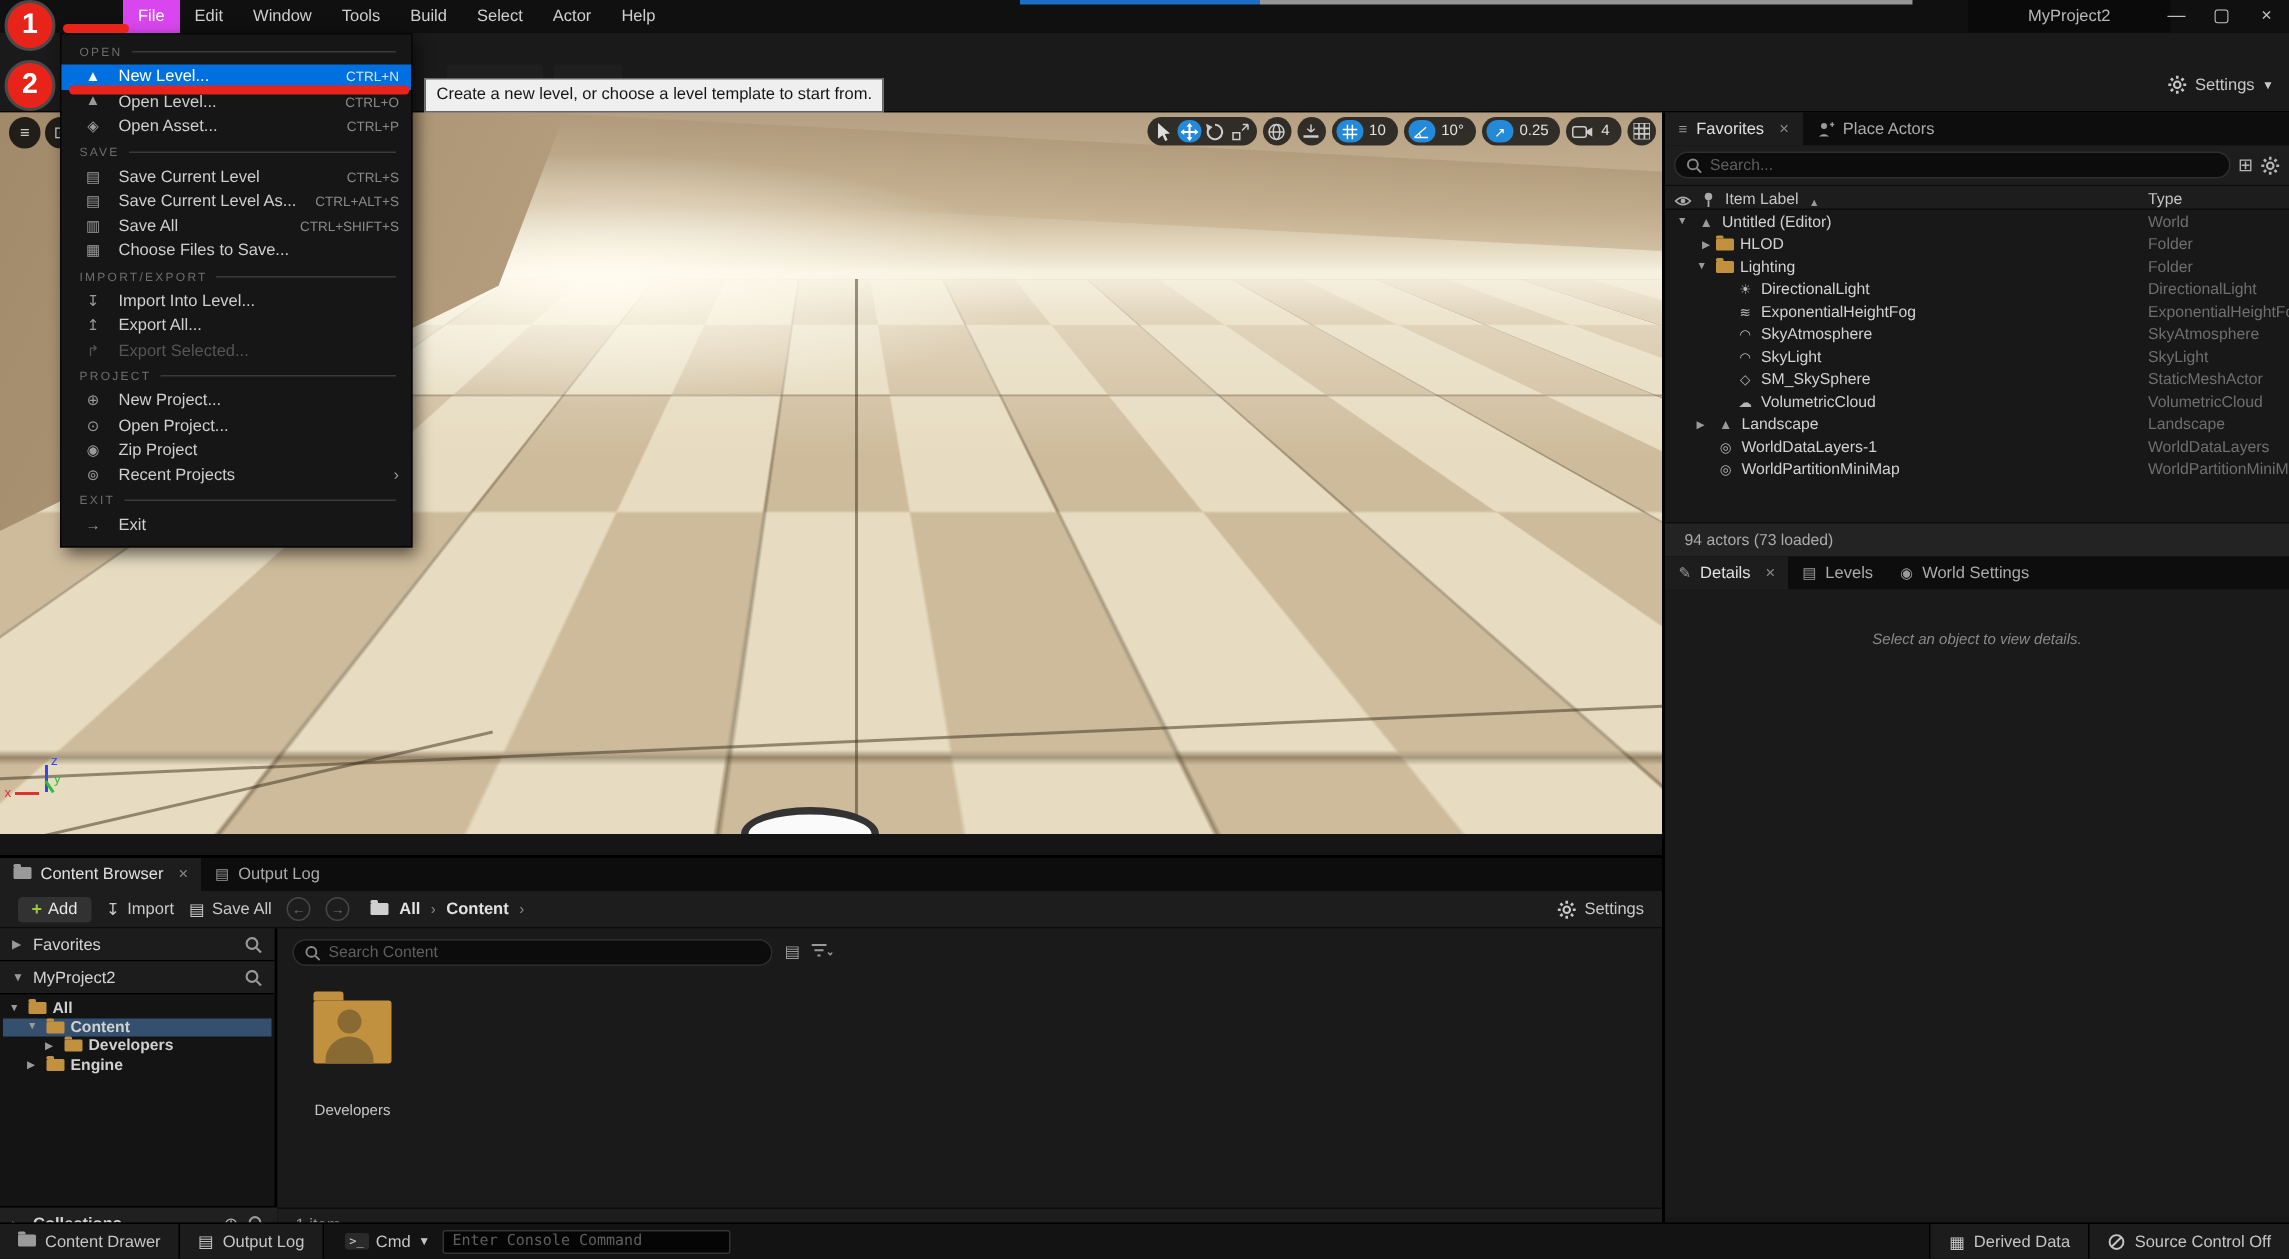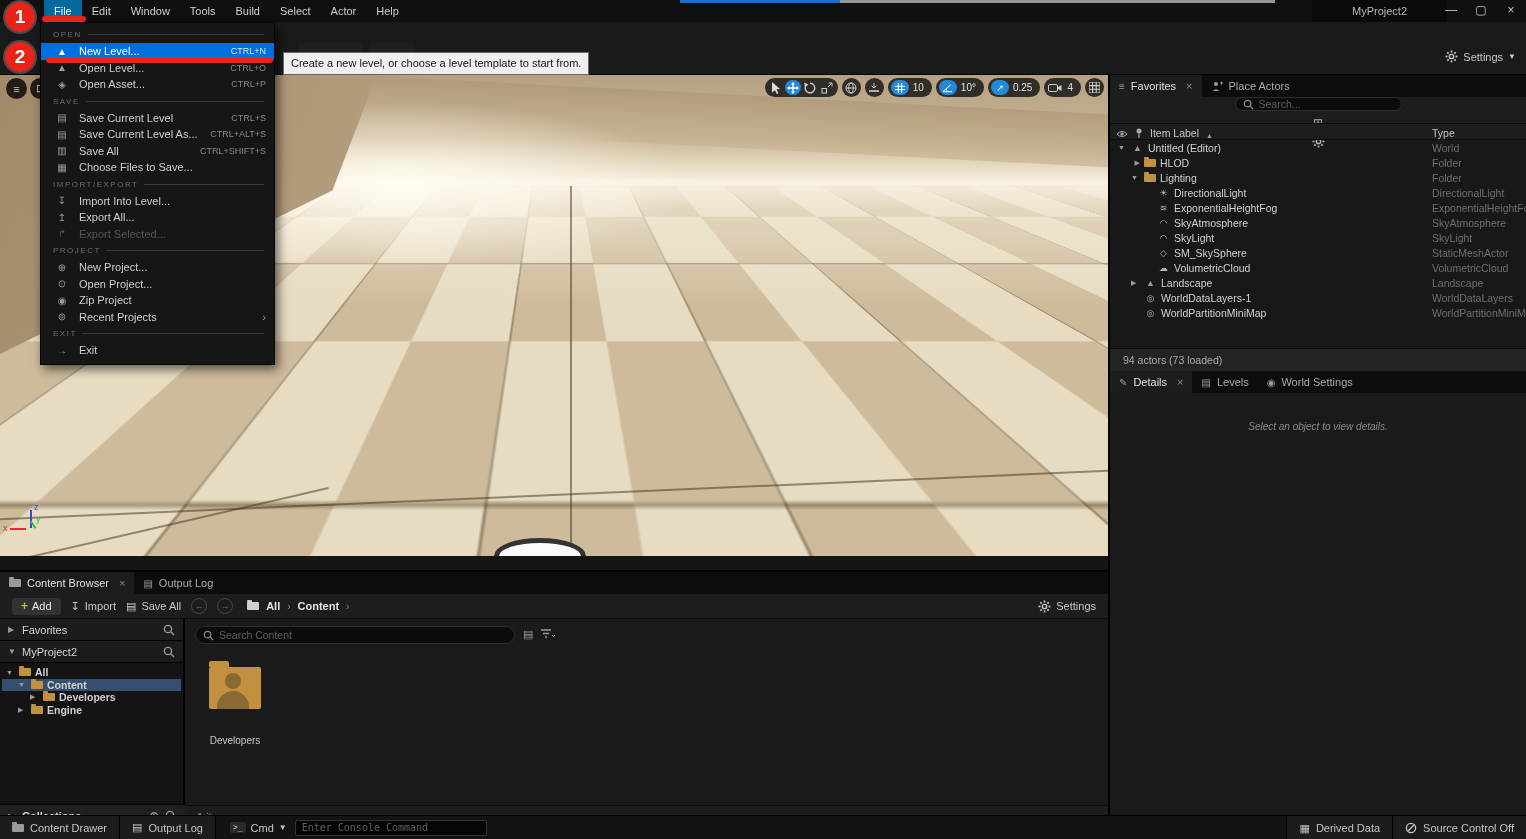--- a/index.html
+++ b/index.html
@@ -4,21 +4,21 @@
 <style>
   * { margin:0; padding:0; box-sizing:border-box; }
   html,body { width:1526px; height:839px; overflow:hidden; background:#151515;
     font-family:"Liberation Sans", sans-serif; }
   #root { position:relative; width:1526px; height:839px; background:#151515; }
 
   
   #titlebar { position:absolute; top:0; left:0; width:1526px; height:22px; background:#101010; display:flex; align-items:center; }
   #menubar { display:flex; margin-left:44px; height:22px; }
   .tmenu { color:#cfcfcf; font-size:11px; line-height:22px; padding:0 10px; cursor:default; }
-  .tmenu.active { background:#0369a1; color:#fff; }
+  .tmenu.active { background:#d946ef; color:#fff;margin-left:38px; }
   #proj-tab { position:absolute; left:1312px; top:0; width:135px; height:22px; background:#0a0a0a; color:#b8b8b8; font-size:11px; text-align:center; line-height:22px; }
   #winbtns { position:absolute; right:0; top:0; height:22px; display:flex; }
   .winbtn { width:30px; text-align:center; color:#c0c0c0; font-size:12px; line-height:20px; }
   #progress-blue { position:absolute; top:0; left:680px; width:160px; height:3px; background:#1C6FC4; }
   #progress-gray { position:absolute; top:0; left:840px; width:435px; height:3px; background:#969696; }
 
   
   #main-toolbar { position:absolute; top:22px; left:0; width:1526px; height:53px; background:#1A1A1A; border-bottom:1px solid #050505; }
   .ghost-btn { position:absolute; background:#1f1f1f; border-radius:3px; height:13px; }
   #settings-top { position:absolute; right:10px; top:28px; display:flex; align-items:center; gap:5px; color:#c8c8c8; font-size:11px; }
@@ -76,21 +76,21 @@
   
   #tooltip { position:absolute; left:283px; top:52px; height:23px; background:#EFEFEF; border:1px solid #666; color:#151515; font-size:11px; line-height:21px; padding:0 7px; z-index:60; white-space:nowrap; }
 
   
   #right-panel { position:absolute; left:1108px; top:75px; width:418px; height:740px; background:#181818; border-left:2px solid #000; }
   .tabstrip { background:#0D0D0D; height:22px; display:flex; align-items:flex-end; }
   .tab { height:22px; display:flex; align-items:center; gap:6px; padding:0 9px; color:#ababab; font-size:11px; }
   .tab.active { background:#1D1D1D; color:#e0e0e0; }
   .tab .tclose { color:#8a8a8a; font-size:11px; margin-left:4px; }
   .tico { color:#9a9a9a; font-size:10px; }
-  #outliner-search-row { height:26px; background:#1D1D1D; display:flex; align-items:center; padding:0 6px; gap:5px;flex-direction:column; }
+  #outliner-search-row { height:26px; background:#1D1D1D; display:flex; align-items:center; padding:0 6px; gap:5px; }
   .searchbox { flex:1; background:#0C0C0C; border:1px solid #2E2E2E; border-radius:10px; height:18px; display:flex; align-items:center; padding:0 7px; gap:5px; }
   .searchbox input { background:transparent; border:none; outline:none; color:#bbb; font-size:10.5px; width:100%; font-family:"Liberation Sans",sans-serif; }
   .searchbox input::placeholder { color:#5f5f5f; }
   #outliner-colhdr { height:17px; background:#1D1D1D; border-top:1px solid #0c0c0c; border-bottom:1px solid #0c0c0c; display:flex; align-items:flex-end; padding:0 6px; gap:7px; color:#C5C5C5; font-size:10.5px; position:relative; }
   #col-type { position:absolute; left:322px; }
   #outliner-rows { height:208px; background:#181818; overflow:hidden; }
   .orow { height:15px; display:flex; align-items:center; gap:4px; position:relative; overflow:hidden; }
   .oexp { width:9px; color:#9a9a9a; font-size:7px; }
   .gico { width:13px; text-align:center; color:#b5b5b5; font-size:9px; }
   .olabel { color:#D2D2D2; font-size:10.5px; white-space:nowrap; }

